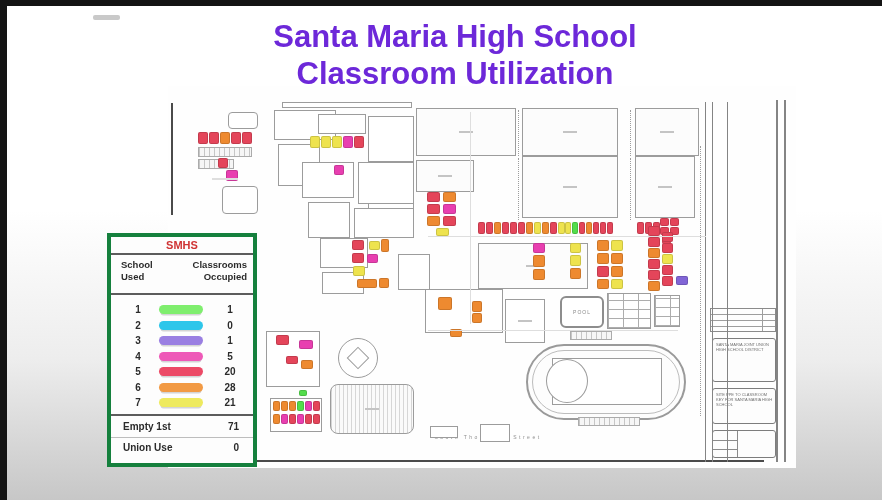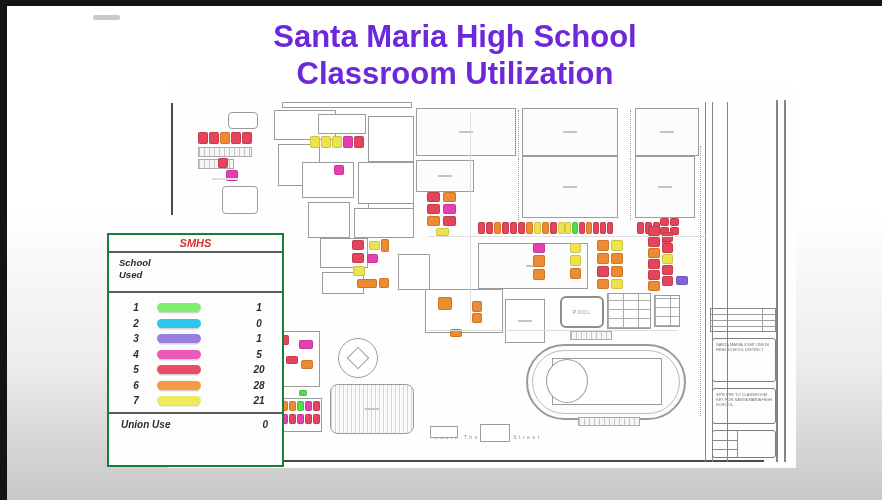--- a/index.html
+++ b/index.html
@@ -49,22 +49,22 @@
   #tb-box3{left:544px;top:344px;width:64px;height:28px;}
   #tb-box3 .vln{position:absolute;left:24px;top:0;bottom:0;border-left:1px solid #8b8b8b;}
   #tb-box3 .hln{position:absolute;left:0;width:24px;top:9px;border-top:1px solid #8b8b8b;}
   #tb-box3 .hln2{position:absolute;left:0;width:24px;top:18px;border-top:1px solid #8b8b8b;}
   #pool{left:392px;top:210px;width:44px;height:32px;border:2px solid #8d8d8d;border-radius:6px;
     background:#fff;display:flex;align-items:center;justify-content:center;
     font-size:5px;color:#8a8a8a;letter-spacing:1px;}
   #street-label{left:225px;top:348px;width:190px;text-align:center;font-size:5px;
     letter-spacing:2.5px;color:#8f8f8f;white-space:nowrap;}
   
-  #legend{left:107px;top:233px;width:177px;height:234px;background:#fdfdfd;
-    border:2px solid #15803d;color:#2b2b2b;z-index:5;font-style:italic;}
+  #legend{left:107px;top:233px;width:150px;height:234px;background:#fdfdfd;
+    border:4px solid #15803d;color:#2b2b2b;z-index:5;}
   .lg-head{height:16px;border-bottom:2px solid #5c5c5c;text-align:center;
     font-weight:bold;font-size:11px;line-height:16px;}
   .lg-cols{height:34px;border-bottom:2px solid #5c5c5c;display:flex;justify-content:space-between;
     font-weight:bold;font-size:9.5px;line-height:12px;padding:4px 6px 0 10px;}
   .lg-cols .c2{text-align:right;}
   #legend-rows{padding-top:7px;height:112px;}
   .lg-row{display:flex;align-items:center;height:15.5px;font-weight:bold;font-size:10px;}
   .lg-num{width:14px;text-align:center;margin-left:20px;}
   .lg-swatch{width:44px;height:9px;border-radius:5px;margin-left:14px;box-shadow:0 3px 0 -1.5px #d4d4d4;}
   .lg-count{margin-left:auto;margin-right:12px;width:22px;text-align:center;}
@@ -276,20 +276,24 @@
     <div class="ln ft" style="left: 44px; top: 92px; width: 26px; height: 2px;"></div>
   </div>
 
 <div class="abs" id="legend">
   <div class="lg-head" style="color: rgb(207, 52, 52);">SMHS</div>
   <div class="lg-cols">
     <div class="c1">
       <div>School</div>
       <div>Used</div>
     </div>
+    <div class="c2">
+      <div>Classrooms</div>
+      <div>Occupied</div>
+    </div>
   </div>
   <div id="legend-rows">
       <div class="lg-row">
         <span class="lg-num">1</span>
         <span class="lg-swatch" style="background: rgb(127, 238, 110);"></span>
         <span class="lg-count">1</span>
       </div>
       <div class="lg-row">
         <span class="lg-num">2</span>
         <span class="lg-swatch" style="background: rgb(46, 198, 234);"></span>
@@ -316,17 +320,21 @@
         <span class="lg-count">28</span>
       </div>
       <div class="lg-row">
         <span class="lg-num">7</span>
         <span class="lg-swatch" style="background: rgb(238, 234, 94);"></span>
         <span class="lg-count">21</span>
       </div>
     </div>
   <div id="legend-summary">
       <div class="lg-sum">
+        <span>Empty 1st</span>
+        <span>71</span>
+      </div>
+      <div class="lg-sum">
         <span>Union Use</span>
         <span>0</span>
       </div>
     </div>
 </div>
 
 </body></html>

